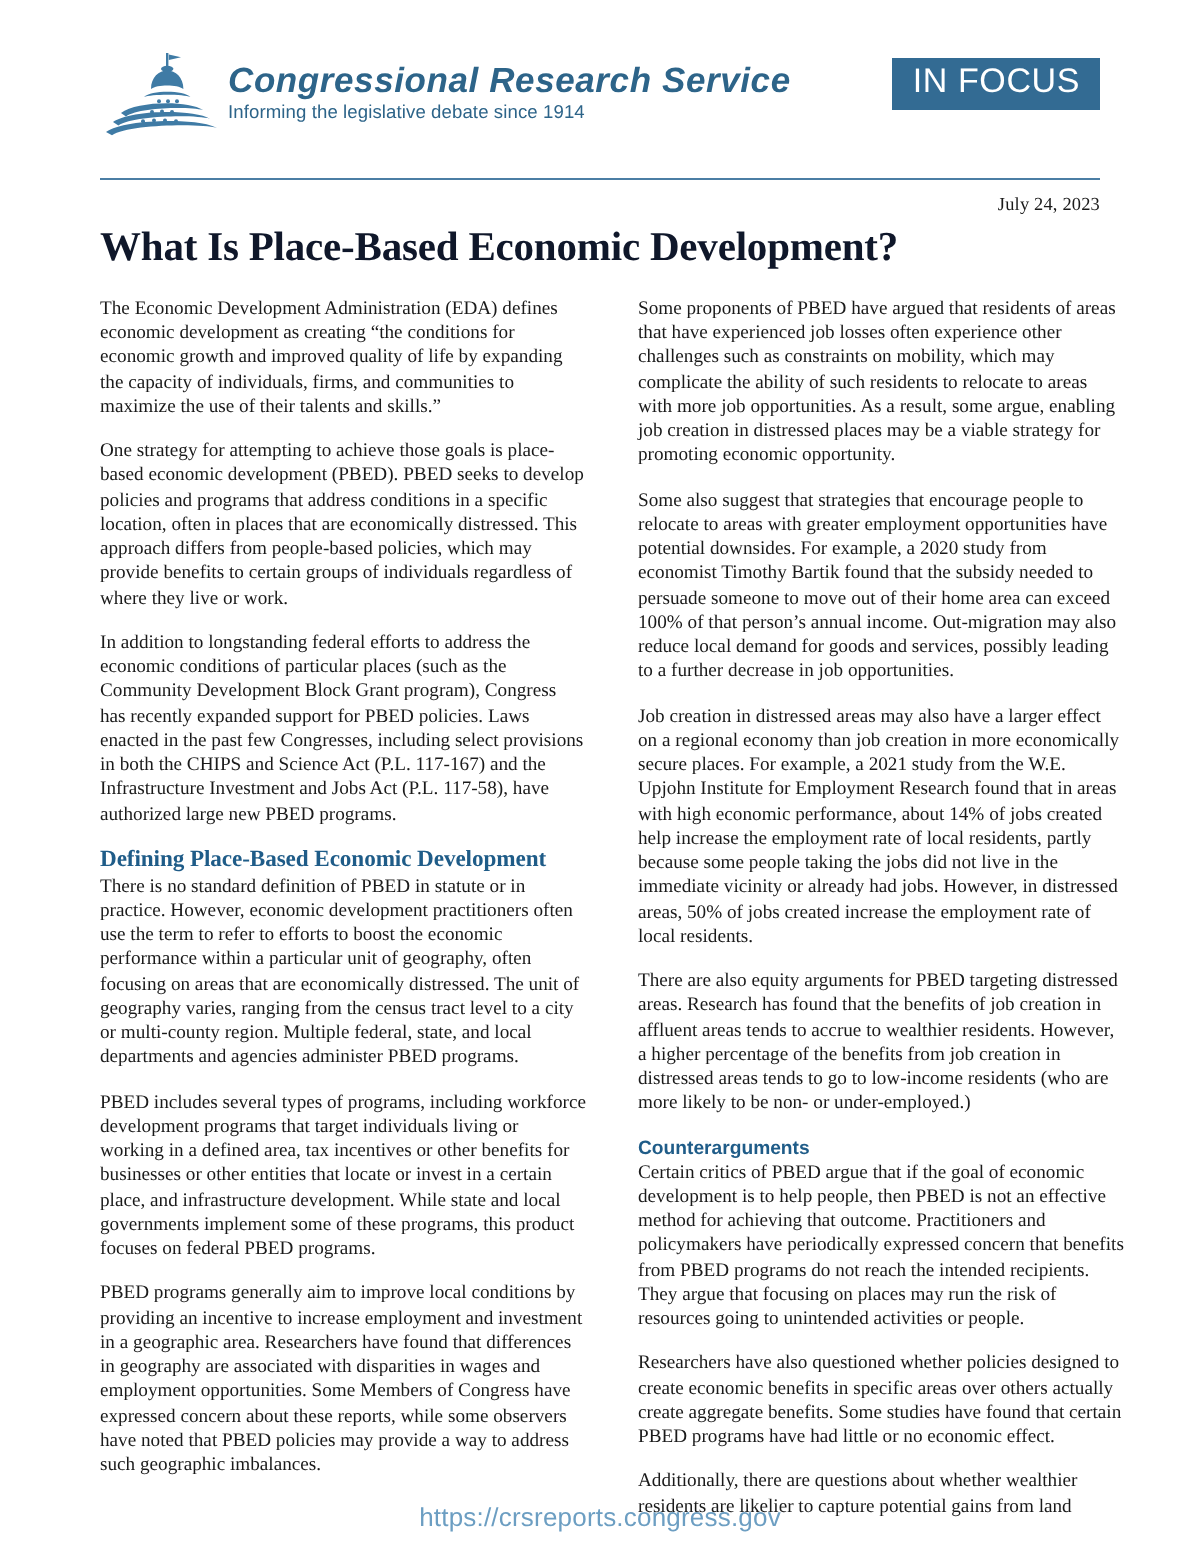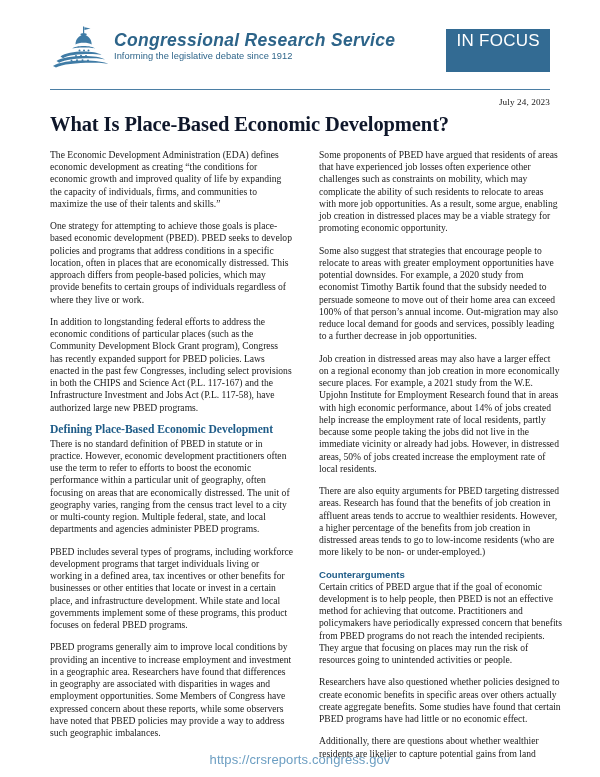--- a/index.html
+++ b/index.html
@@ -68,21 +68,21 @@
   .infocus {
     position: absolute;
     right: 0;
     top: 12px;
     background: #336b93;
     color: #ffffff;
     font-family: "Liberation Sans", sans-serif;
     font-size: 17px;
     font-weight: normal;
     letter-spacing: 0.3px;
-    padding: 3px 10px 21px 10px;
+    padding: 3px 10px 4px 10px;
     line-height: 1.1;
   }
 
   .rule {
     border: 0;
     border-top: 1.3px solid #4b7ea4;
     margin: 9px 0 0 0;
     height: 0;
   }
 
@@ -192,21 +192,21 @@
           <circle cx="21.5" cy="34.6" r="1.0"></circle>
           <circle cx="27.0" cy="34.2" r="1.0"></circle>
           <circle cx="32.5" cy="34.2" r="1.0"></circle>
           <circle cx="38.0" cy="34.6" r="1.0"></circle>
         </g>
       </svg>
     </div>
 
     <div class="brand">
       <div class="brand-name">Congressional Research Service</div>
-      <div class="brand-tagline">Informing the legislative debate since 1912</div>
+      <div class="brand-tagline">Informing the legislative debate since 1914</div>
     </div>
 
     <div class="infocus">IN FOCUS</div>
   </div>
 
   <hr class="rule">
 
   <div class="date">July 24, 2023</div>
   <h1 class="doc-title">What Is Place-Based Economic Development?</h1>
 

